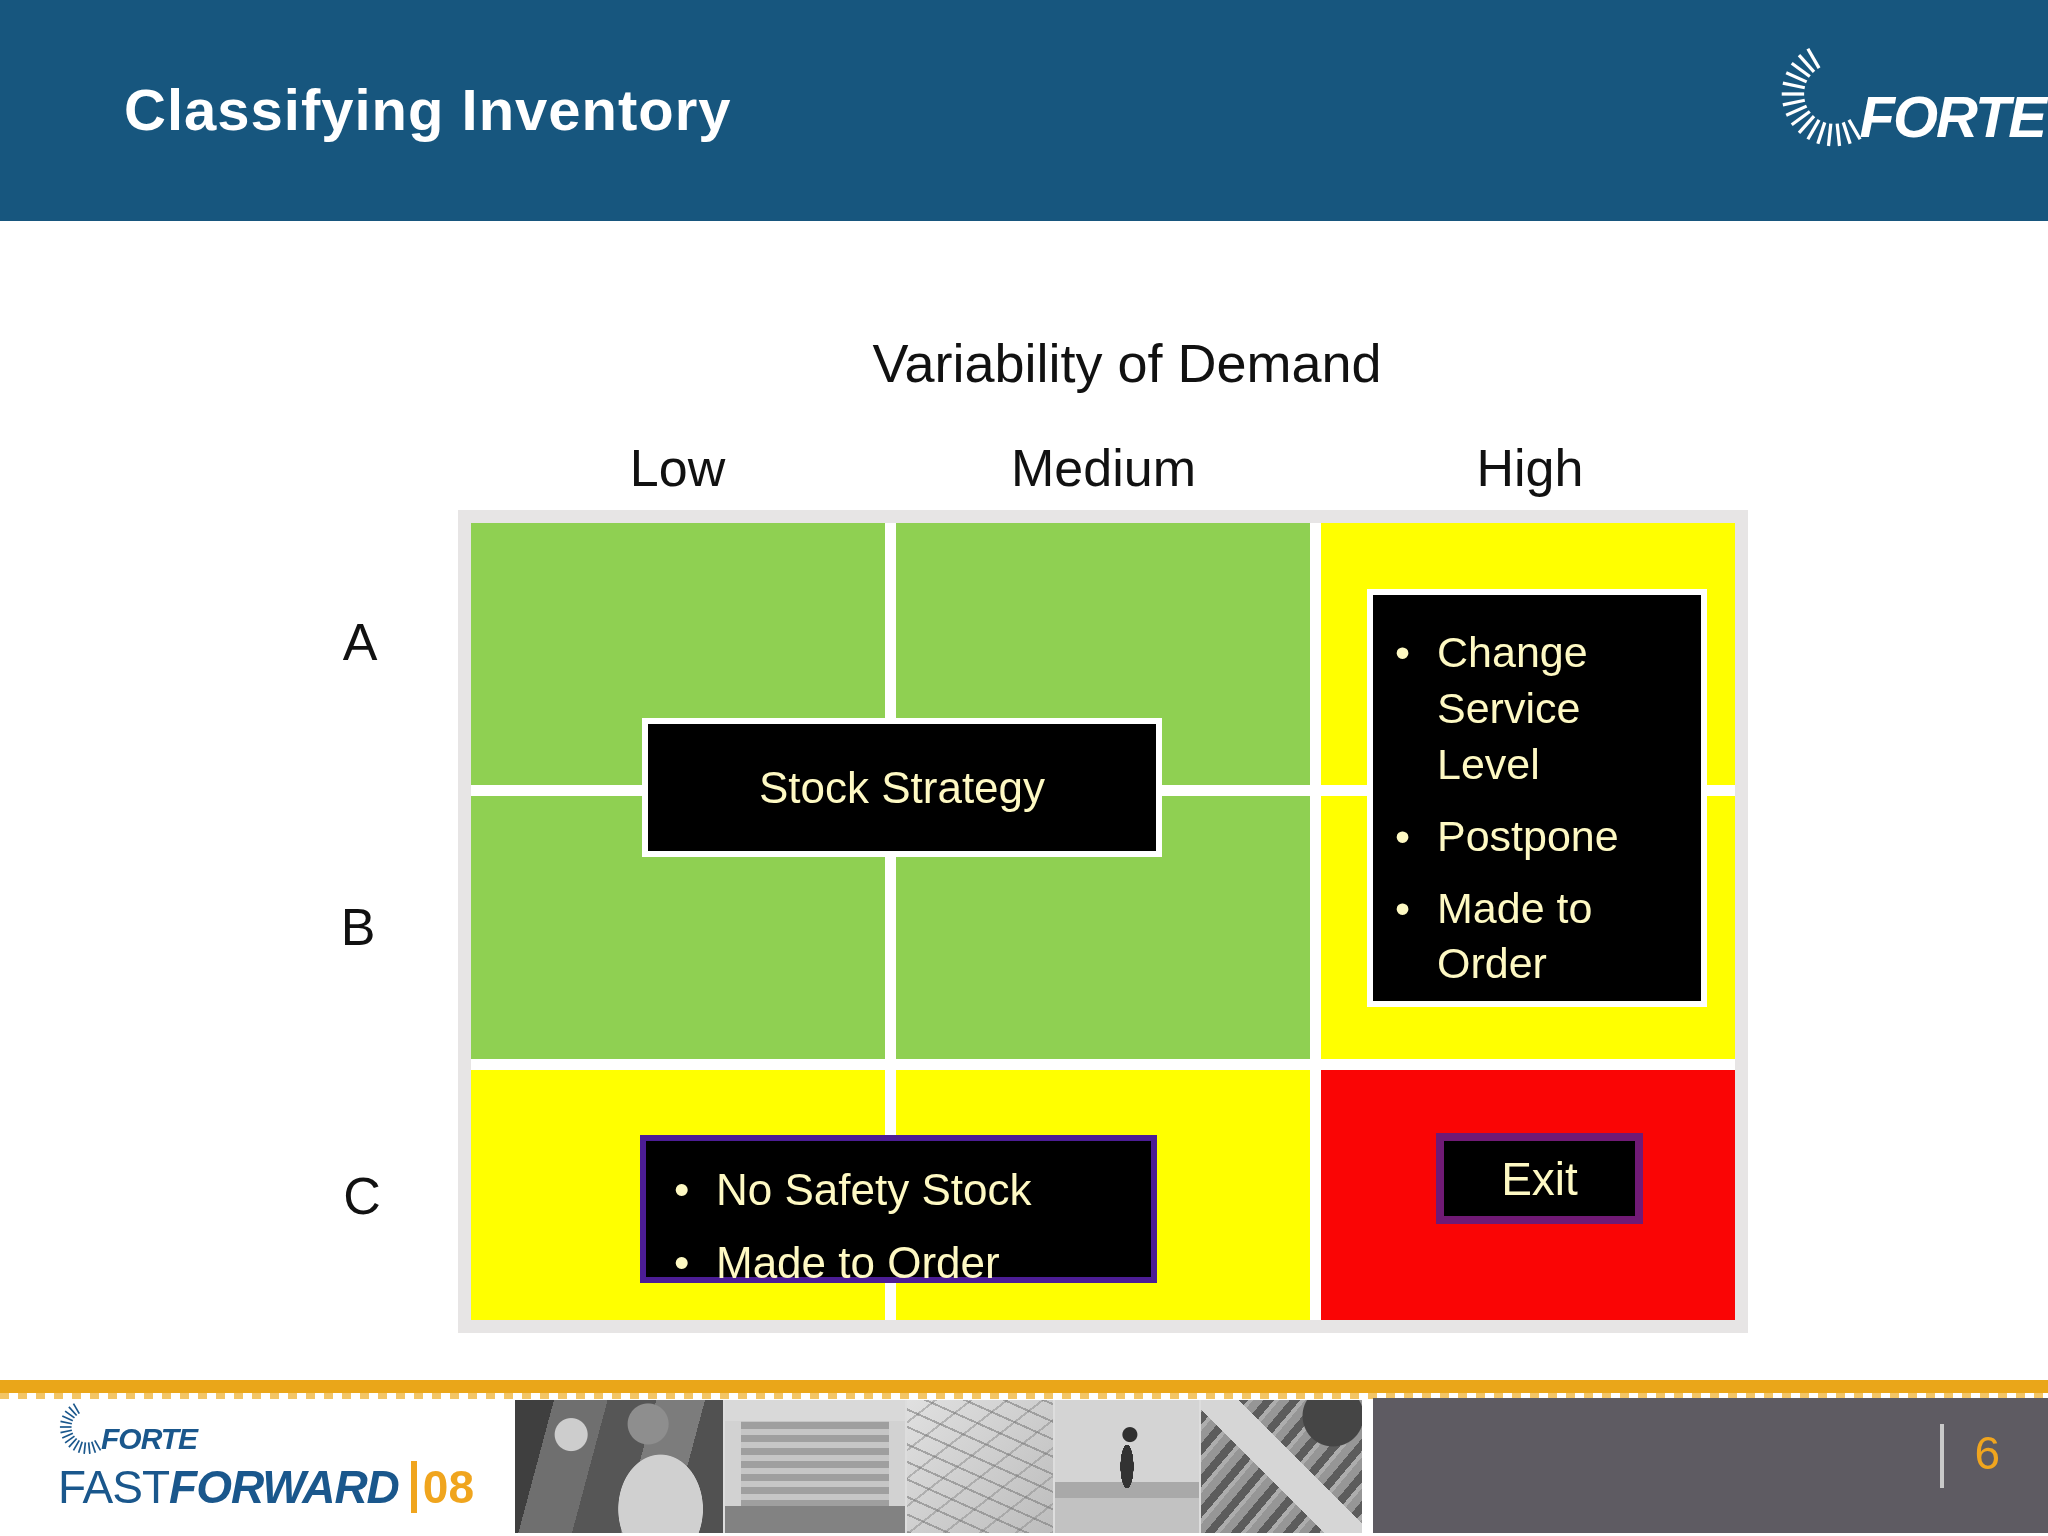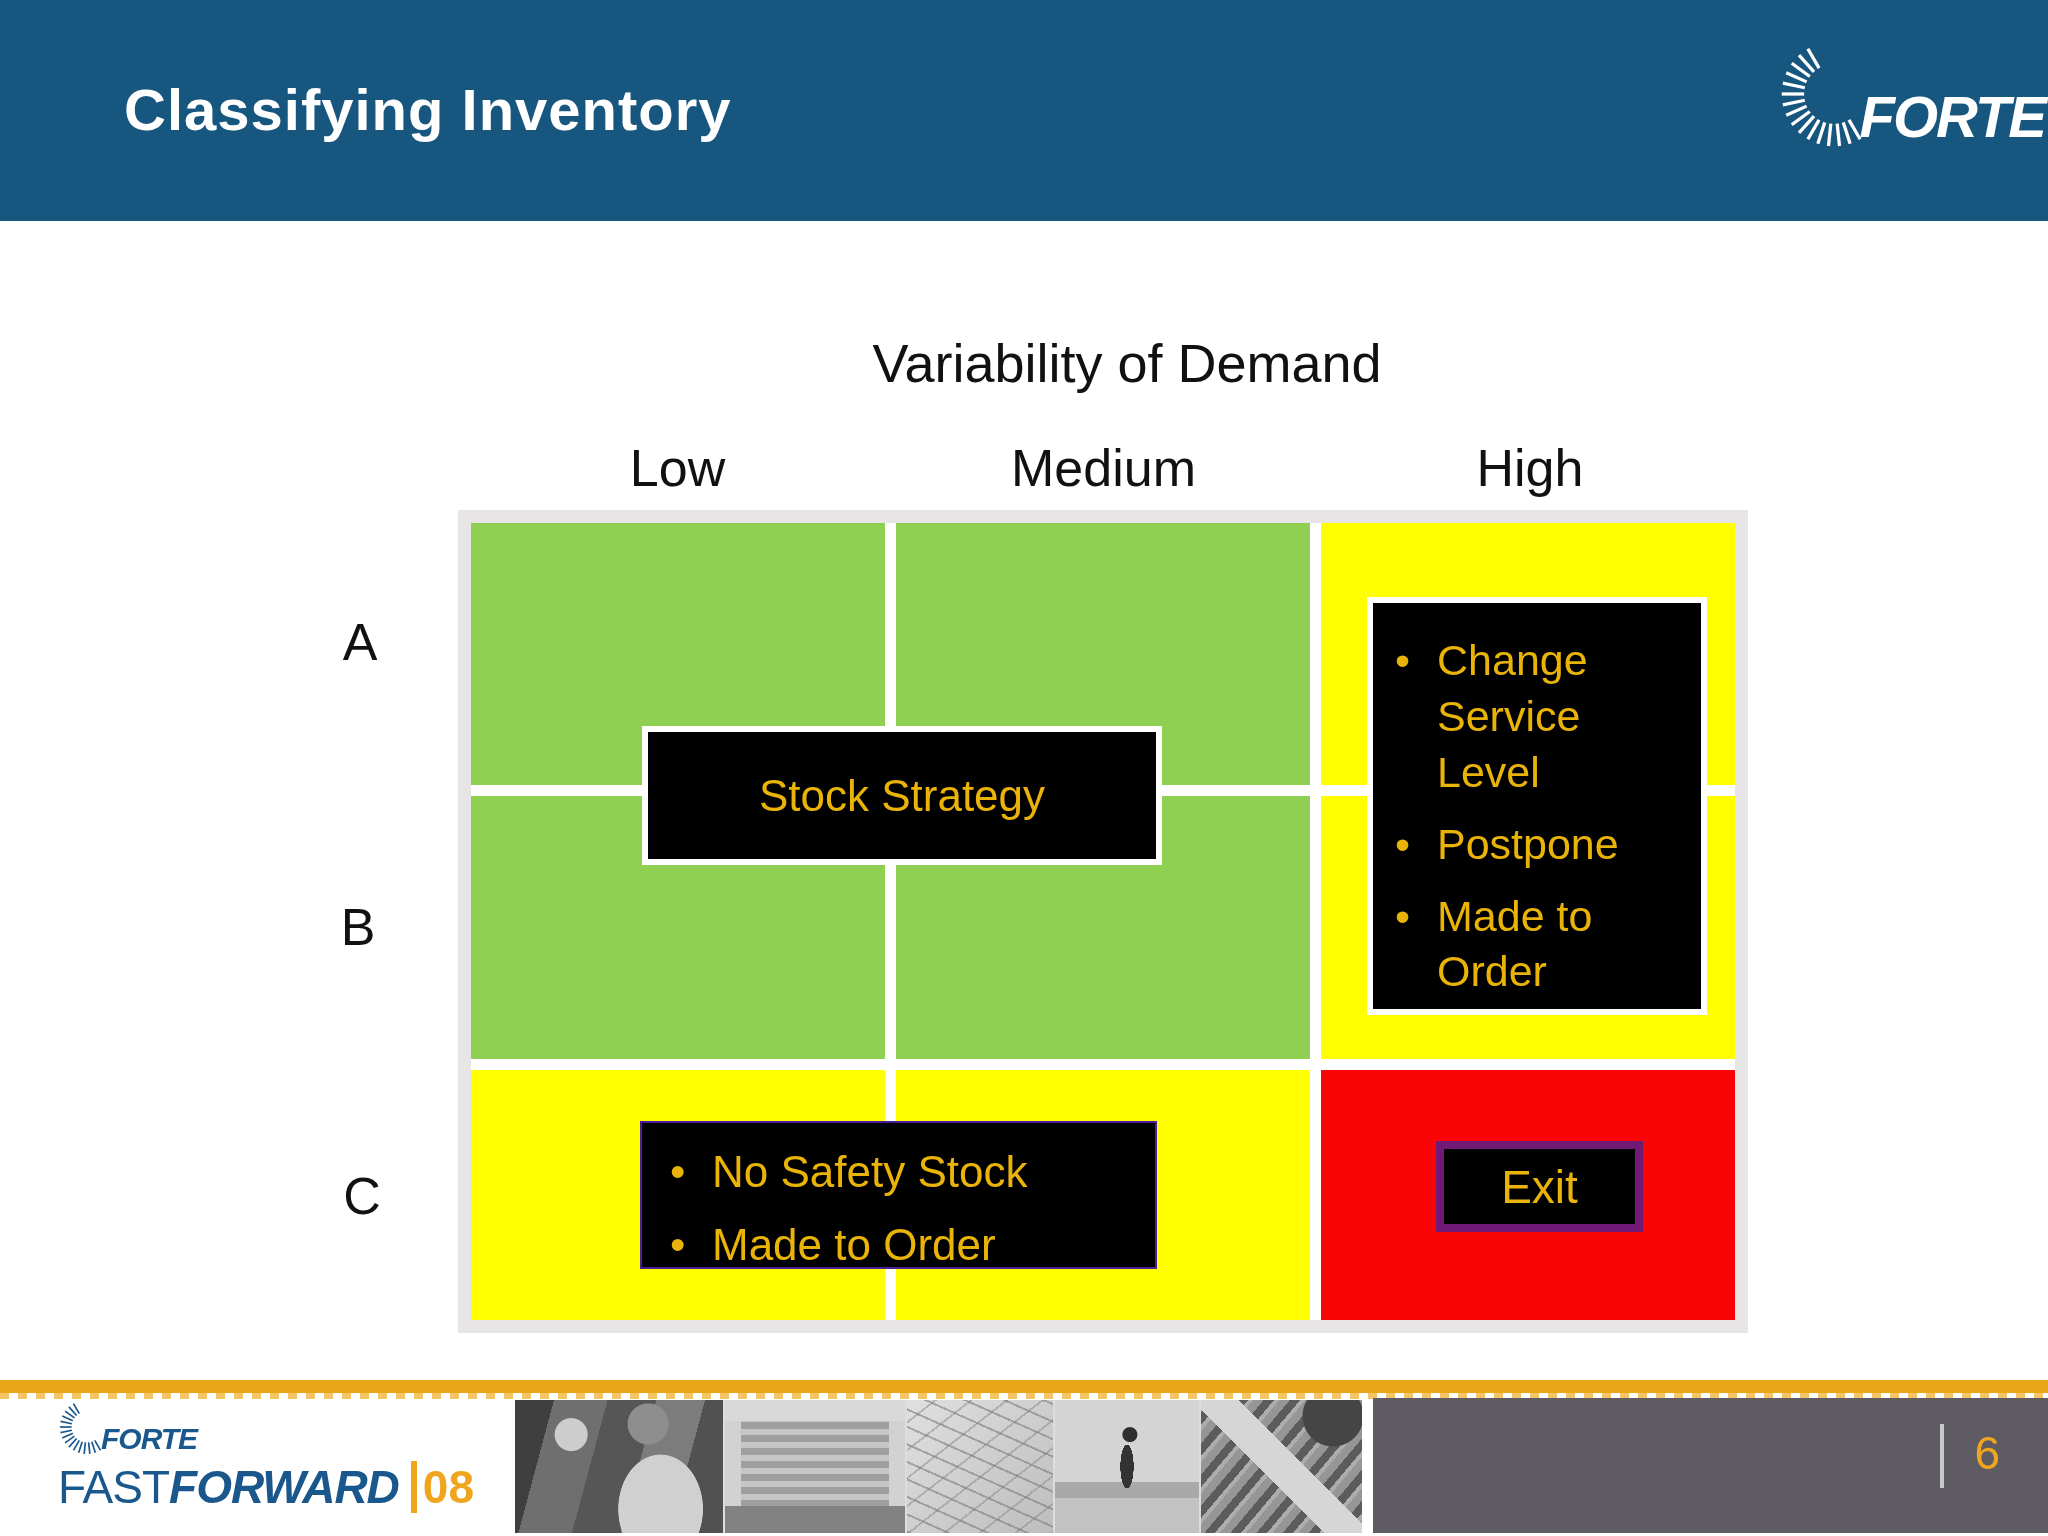--- a/index.html
+++ b/index.html
@@ -32,27 +32,27 @@
   .row-c{left:320px;top:1166px;}
 
   
   .grid-frame{position:absolute;left:458px;top:510px;width:1290px;height:823px;
               background:#E7E5E5;box-sizing:border-box;padding:13px;}
   .grid-inner{width:100%;height:100%;background:#ffffff;display:grid;
               grid-template-columns:1fr 1fr 1fr;grid-template-rows:262fr 264fr 250fr;gap:11px;}
   .cell{width:auto;height:auto;}
 
   
-  .overlay{position:absolute;background:#000;color:#eab308;box-sizing:border-box;margin-top:8px;}
+  .overlay{position:absolute;background:#000;color:#fef9c3;box-sizing:border-box;}
   .box-base{left:184px;top:208px;width:520px;height:139px;border:6px solid #fff;
             display:flex;flex-direction:column;justify-content:center;align-items:center;
             font-size:44px;line-height:1.22;text-align:center;}
   .box-high{left:909px;top:79px;width:340px;height:418px;border:6px solid #fff;
             font-size:43px;padding:30px 8px 8px 22px;}
-  .box-crow{left:182px;top:603px;width:517px;height:148px;border:2px solid #4c1d95;
+  .box-crow{left:182px;top:625px;width:517px;height:148px;border:6px solid #4c1d95;
             font-size:44px;padding:20px 8px 8px 28px;}
   .bullet{padding-left:42px;line-height:1.3;margin-bottom:16px;}
   .bullet::before{content:"\2022";display:inline-block;width:42px;margin-left:-42px;}
   .box-exit{left:978px;top:623px;width:207px;height:91px;border:8px solid #701a75;
             display:flex;justify-content:center;align-items:center;font-size:46px;}
 
   
   .accent-bar{position:absolute;left:0;top:1380px;width:2048px;height:13px;background:#EAA619;}
   .accent-dots{position:absolute;left:0;top:1393px;width:2048px;height:6px;
                background:repeating-linear-gradient(90deg,#F3C565 0 9px,#ffffff 9px 18px);}

